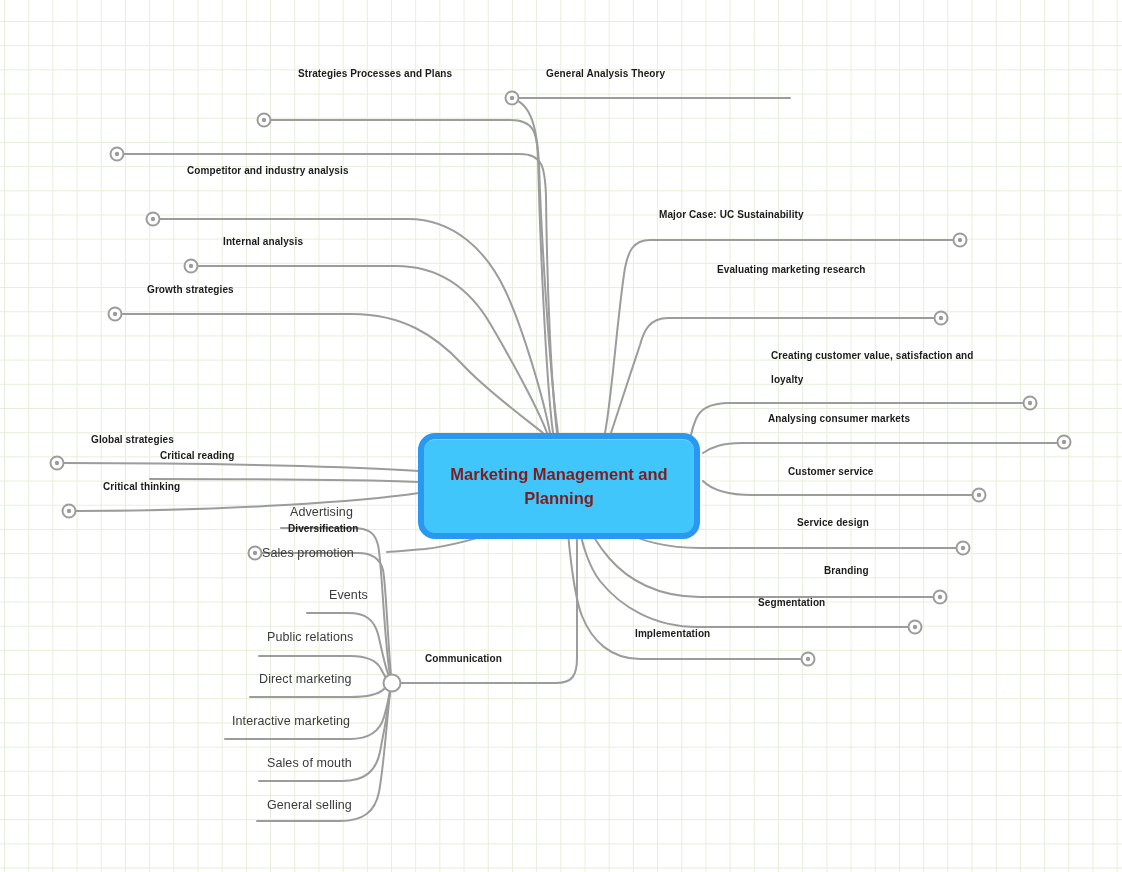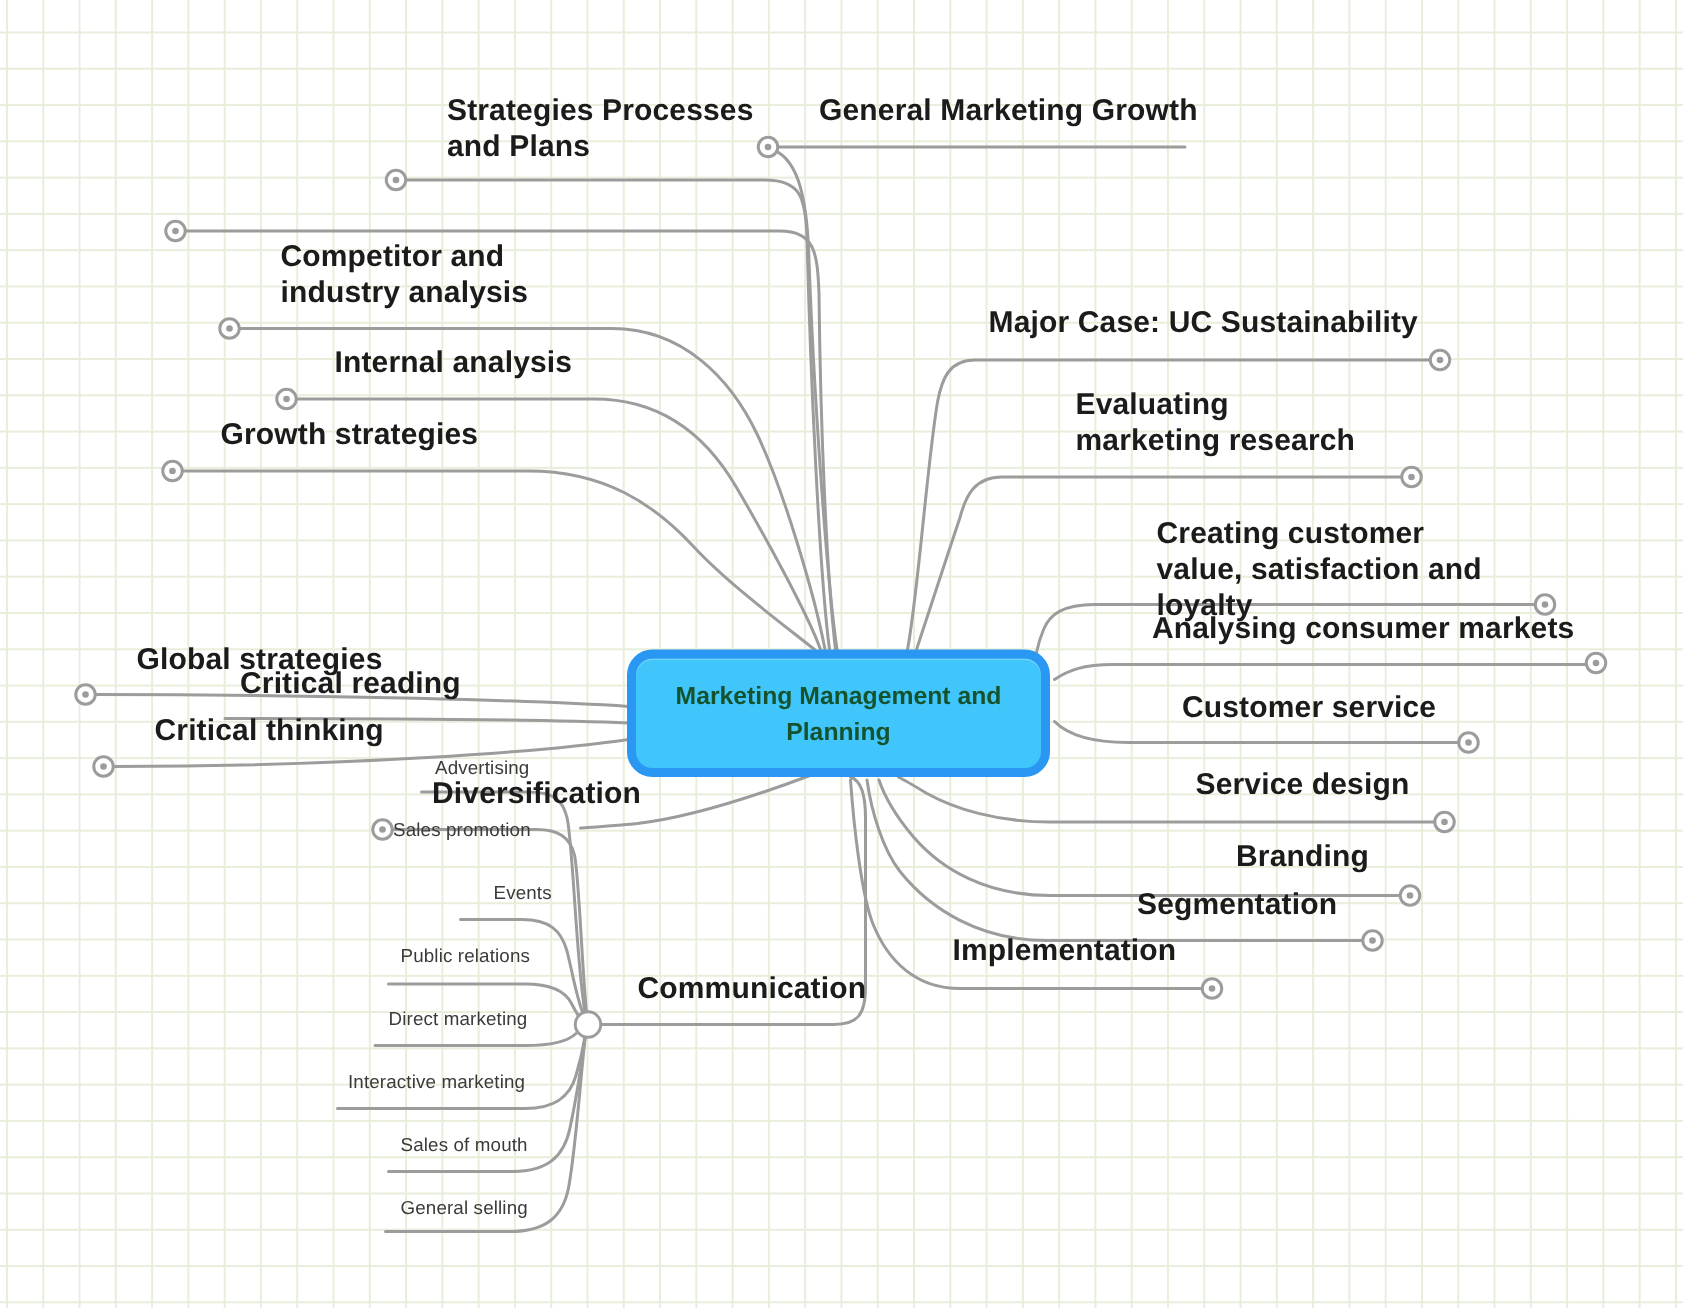--- a/index.html
+++ b/index.html
@@ -13,45 +13,45 @@
       linear-gradient(to right, #e7eeda 1px, transparent 1px),
       linear-gradient(to bottom, #e7eeda 1px, transparent 1px);
     background-size:24.2px 24.2px;
     background-position:4px 21px;
   }
   #wires{position:absolute;left:0;top:0;}
   .label{
     position:absolute;
     color:#1b1b1b;
     font-weight:bold;
-    font-size:20px;
+    font-size:10px;
     line-height:24px;
     letter-spacing:.1px;
     white-space:nowrap;
     cursor:default;
   }
   .wrap{white-space:normal;}
   .sub{
     font-weight:normal;
     font-size:12.5px;
     color:#3a3a3a;
     line-height:14px;
     text-align:right;
   }
   #root-node{
     position:absolute;
     left:418px;top:433px;
-    width:282px;height:85px;
+    width:282px;height:106px;
     box-sizing:border-box;
     background:#41c6fb;
     border:6px solid #2a97f3;
     border-radius:17px;
     display:flex;align-items:center;justify-content:center;
     text-align:center;
-    font-weight:bold;font-size:16.5px;line-height:24px;color:#14532d;
+    font-weight:bold;font-size:16.5px;line-height:24px;color:#7f1d1d;
     box-shadow:inset 0 1px 0 rgba(255,255,255,.25);
   }
   #root-node .inner{width:250px;}
 </style>
 </head>
 <body>
 
 <div id="canvas">
 
   <svg id="wires" width="1122" height="872" viewBox="0 0 1122 872">
@@ -167,21 +167,21 @@
           <circle cx="392" cy="683" r="8.5" fill="#fff"></circle>
         </g>
     </g>
   </svg>
 
   <div id="root-node">
     <div class="inner">Marketing Management and Planning</div>
   </div>
 
   <div class="label wrap" style="left:298px;top:62px;width:225px">Strategies Processes and Plans</div>
-  <div class="label" style="left:546px;top:62px">General Marketing Growth</div>
+  <div class="label" style="left:546px;top:62px">General Analysis Theory</div>
   <div class="label wrap" style="left:187px;top:159px;width:220px">Competitor and industry analysis</div>
   <div class="label" style="left:223px;top:230px">Internal analysis</div>
   <div class="label" style="left:147px;top:278px">Growth strategies</div>
   <div class="label" style="left:659px;top:203px">Major Case: UC Sustainability</div>
   <div class="label wrap" style="left:717px;top:258px;width:195px">Evaluating marketing research</div>
   <div class="label wrap" style="left:771px;top:344px;width:225px">Creating customer value, satisfaction and loyalty</div>
   <div class="label" style="left:768px;top:407px">Analysing consumer markets</div>
   <div class="label" style="left:788px;top:460px">Customer service</div>
   <div class="label" style="left:797px;top:511px">Service design</div>
   <div class="label" style="left:824px;top:559px">Branding</div>

